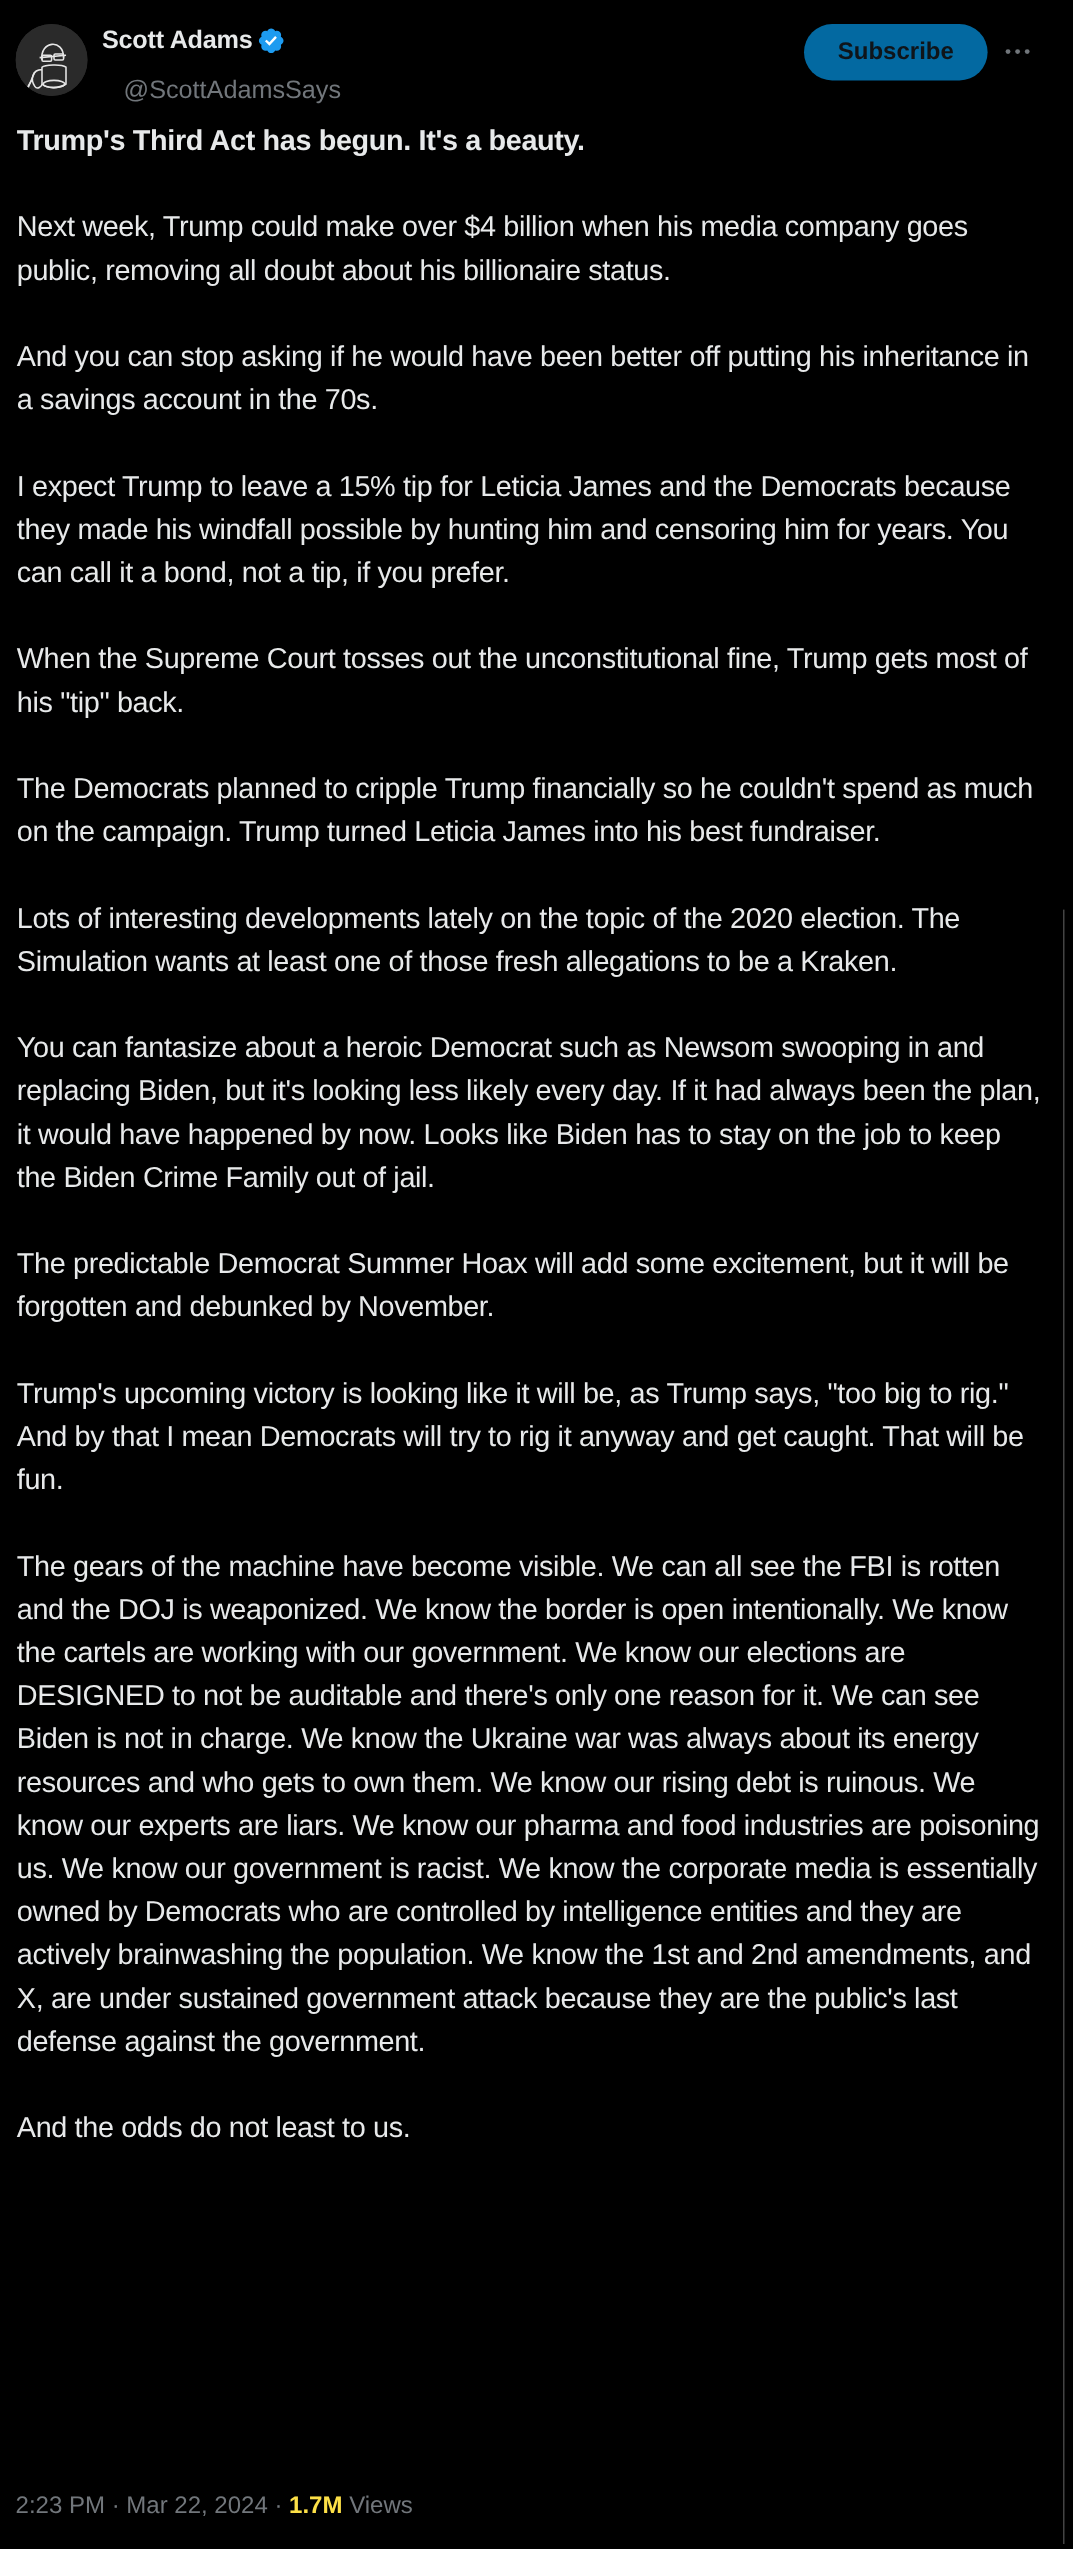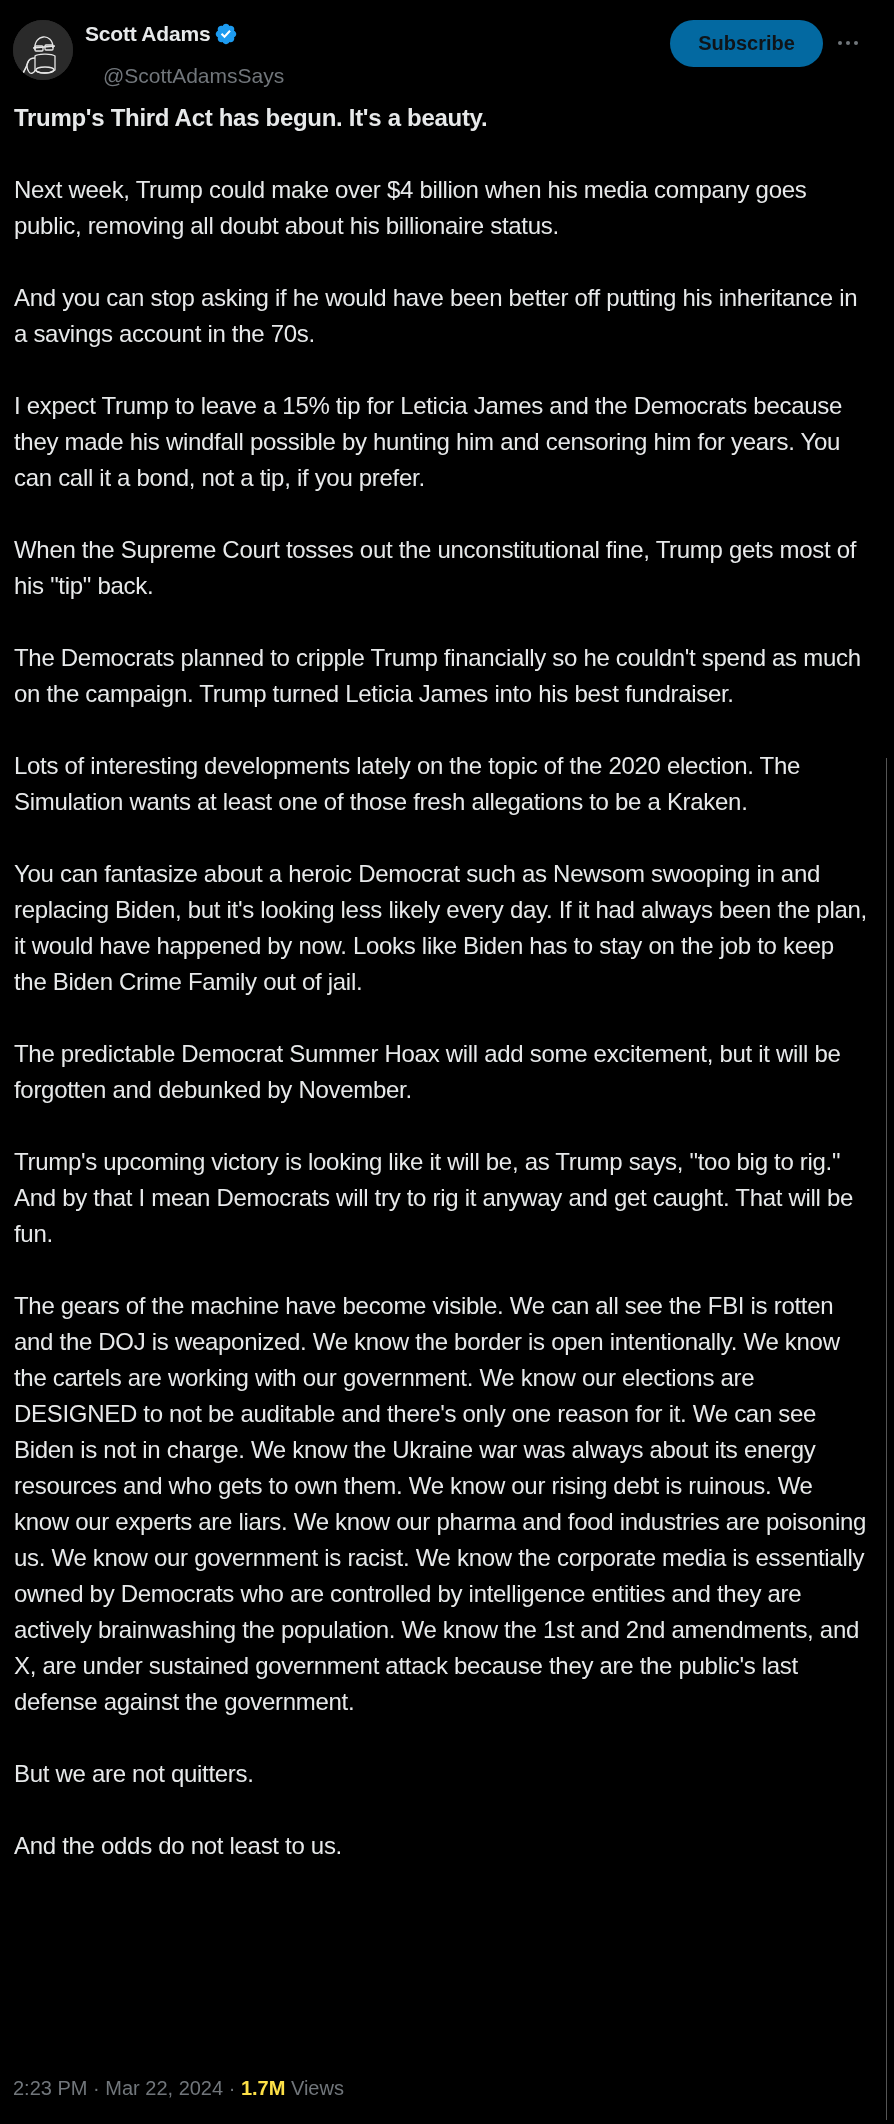--- a/index.html
+++ b/index.html
@@ -172,21 +172,20 @@
   <p>Next week, Trump could make over $4 billion when his media company goes public, removing all doubt about his billionaire status.</p>
   <p>And you can stop asking if he would have been better off putting his inheritance in a savings account in the 70s.</p>
   <p>I expect Trump to leave a 15% tip for Leticia James and the Democrats because they made his windfall possible by hunting him and censoring him for years. You can call it a bond, not a tip, if you prefer.</p>
   <p>When the Supreme Court tosses out the unconstitutional fine, Trump gets most of his "tip" back.</p>
   <p>The Democrats planned to cripple Trump financially so he couldn't spend as much on the campaign. Trump turned Leticia James into his best fundraiser.</p>
   <p>Lots of interesting developments lately on the topic of the 2020 election. The Simulation wants at least one of those fresh allegations to be a Kraken.</p>
   <p>You can fantasize about a heroic Democrat such as Newsom swooping in and replacing Biden, but it's looking less likely every day. If it had always been the plan, it would have happened by now. Looks like Biden has to stay on the job to keep the Biden Crime Family out of jail.</p>
   <p>The predictable Democrat Summer Hoax will add some excitement, but it will be forgotten and debunked by November.</p>
   <p>Trump's upcoming victory is looking like it will be, as Trump says, "too big to rig." And by that I mean Democrats will try to rig it anyway and get caught. That will be fun.</p>
   <p>The gears of the machine have become visible. We can all see the FBI is rotten and the DOJ is weaponized. We know the border is open intentionally. We know the cartels are working with our government. We know our elections are DESIGNED to not be auditable and there's only one reason for it. We can see Biden is not in charge. We know the Ukraine war was always about its energy resources and who gets to own them. We know our rising debt is ruinous. We know our experts are liars. We know our pharma and food industries are poisoning us. We know our government is racist. We know the corporate media is essentially owned by Democrats who are controlled by intelligence entities and they are actively brainwashing the population. We know the 1st and 2nd amendments, and X, are under sustained government attack because they are the public's last defense against the government.</p>
-  <p>But we are not quitters.</p>
   <p>And the odds do not least to us.</p>
 </div>
 
 <div class="meta">
   <span>2:23 PM</span><span> · </span><span>Mar 22, 2024</span><span> · </span><span class="views-count">1.7M</span> <span>Views</span>
 </div>
 
 <div class="scrollbar"></div>
 
 </body></html>

